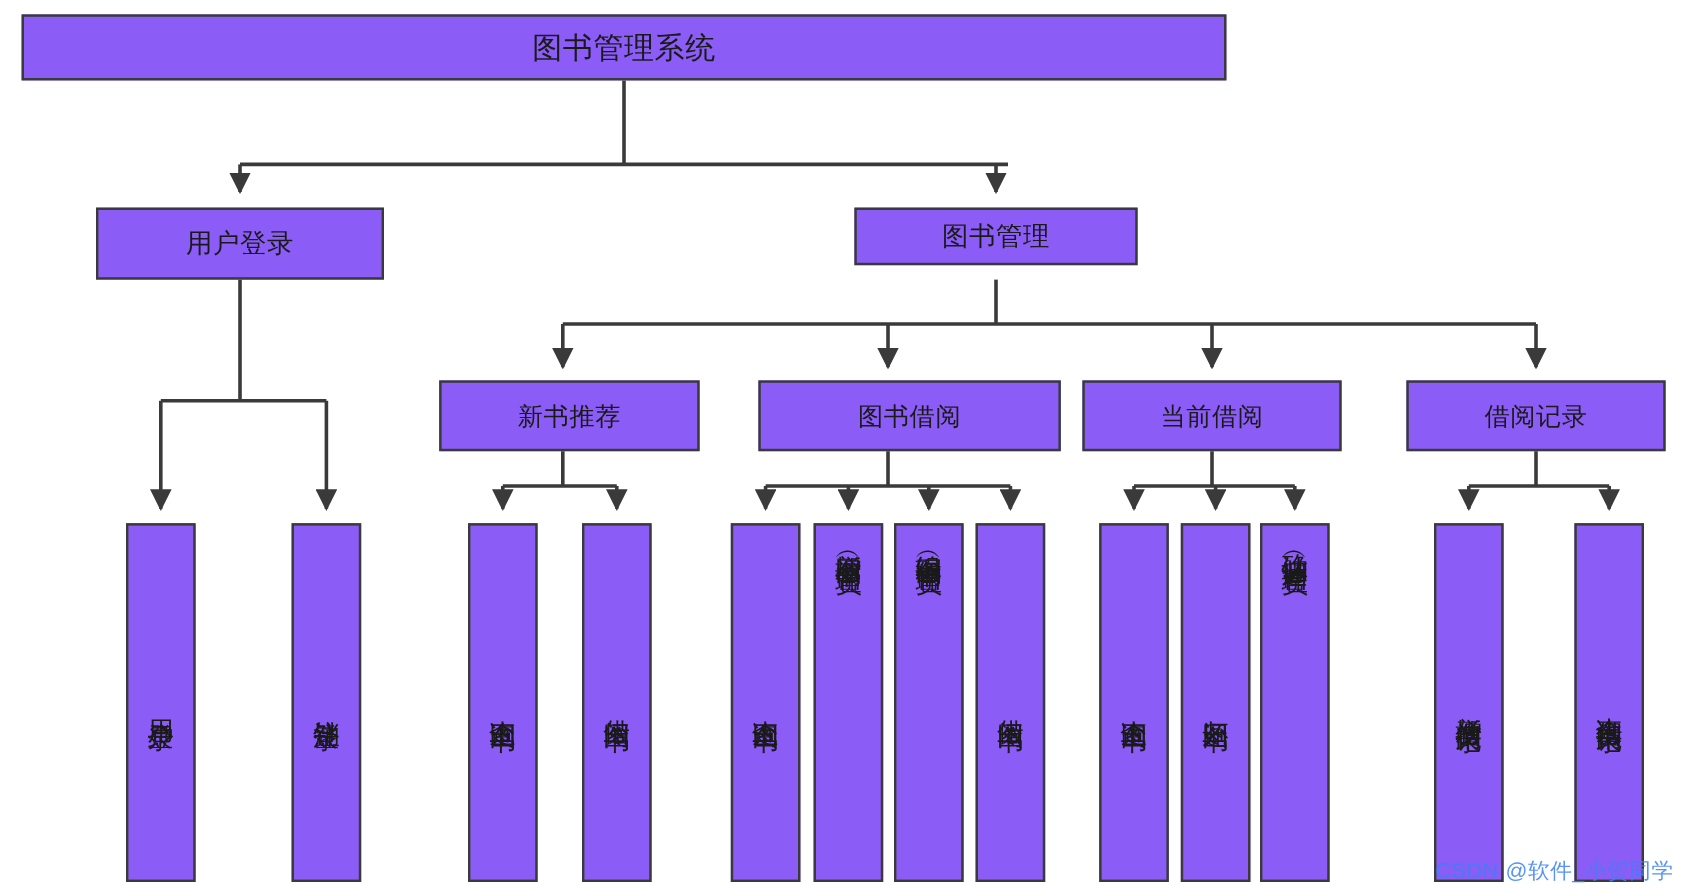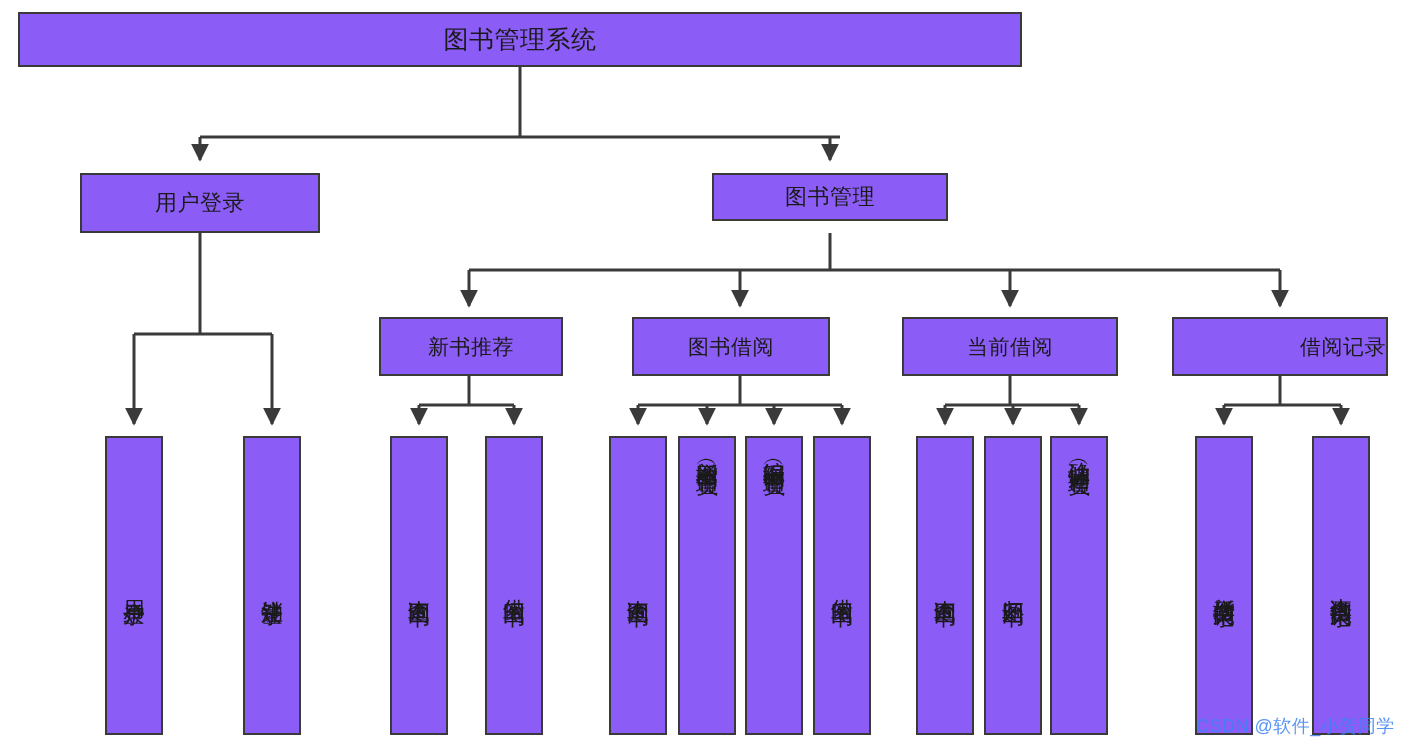--- a/index.html
+++ b/index.html
@@ -134,30 +134,30 @@
     <span class="node-label">图书管理系统</span>
   </div>
 
   <div class="node lvl1" style="left:80px; top:173px; width:240px; height:60px;">
     <span class="node-label">用户登录</span>
   </div>
   <div class="node lvl1" style="left:712px; top:173px; width:236px; height:48px;">
     <span class="node-label">图书管理</span>
   </div>
 
-  <div class="node lvl2" style="left:379px; top:317px; width:184px; height:59px;">
+  <div class="node lvl2" style="left:366px; top:317px; width:217px; height:59px;">
     <span class="node-label">新书推荐</span>
   </div>
-  <div class="node lvl2" style="left:632px; top:317px; width:198px; height:59px;">
+  <div class="node lvl2" style="left:632px; top:317px; width:252px; height:59px;">
     <span class="node-label">图书借阅</span>
   </div>
   <div class="node lvl2" style="left:902px; top:317px; width:216px; height:59px;">
     <span class="node-label">当前借阅</span>
   </div>
-  <div class="node lvl2" style="left:1172px; top:317px; width:216px; height:59px;justify-content:flex-end;">
+  <div class="node lvl2" style="left:1172px; top:317px; width:216px; height:59px;">
     <span class="node-label">借阅记录</span>
   </div>
 
   <div class="node leaf" style="left:105px; top:436px; width:58px; height:299px;">
     <span class="node-label">用户登录</span>
   </div>
   <div class="node leaf" style="left:243px; top:436px; width:58px; height:299px;">
     <span class="node-label">注销登录</span>
   </div>
 

